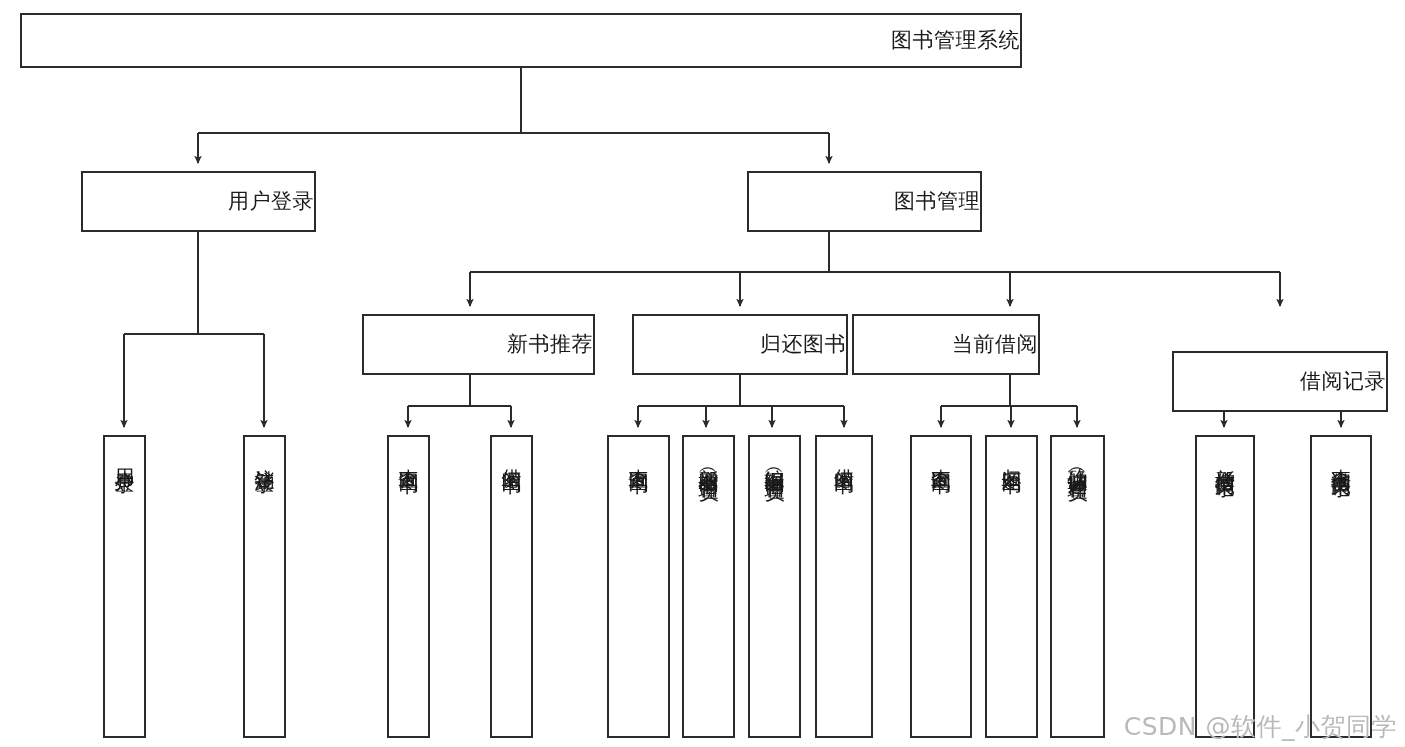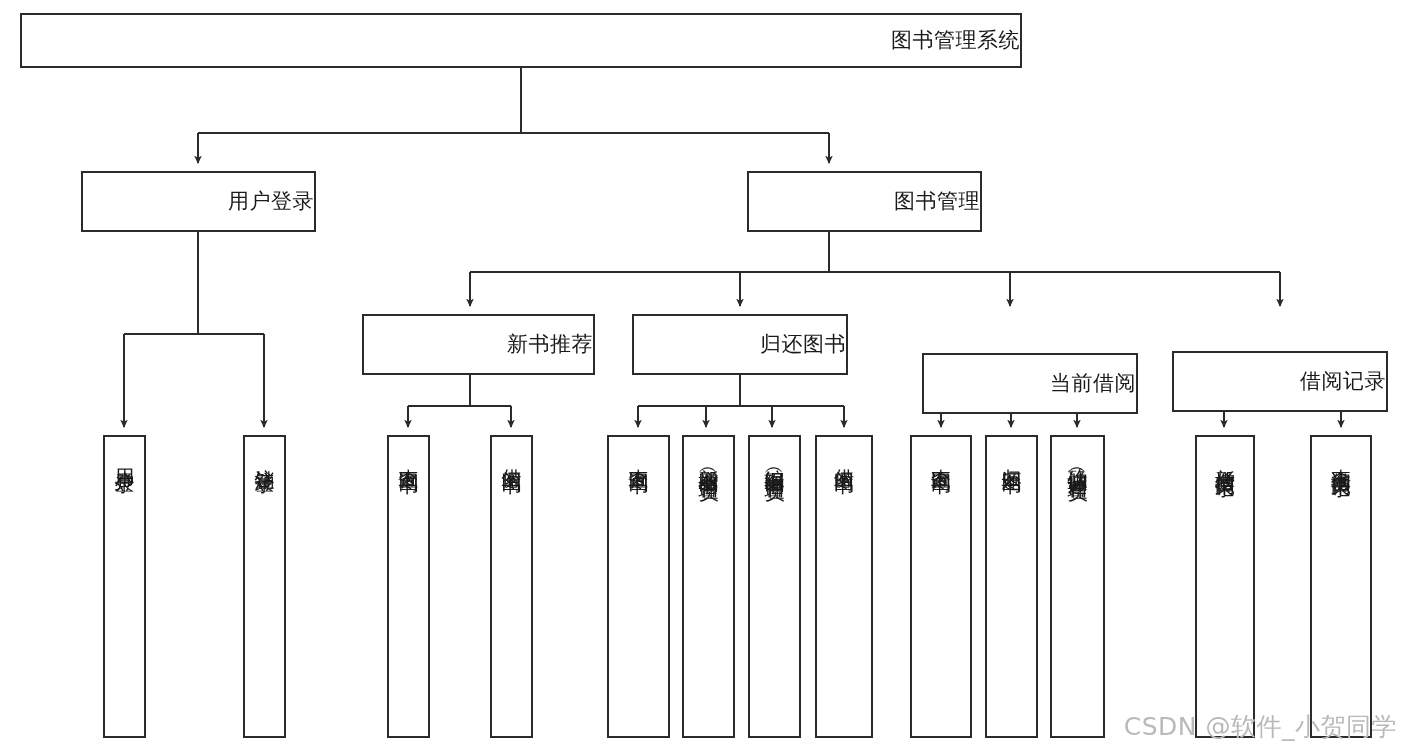--- a/index.html
+++ b/index.html
@@ -136,21 +136,21 @@
   <div class="node" style="left:711px; top:171px; width:235px; height:61px;margin-left:36px;">
     <span class="node-label">图书管理</span>
   </div>
 
   <div class="node" style="left:362px; top:314px; width:233px; height:61px;">
     <span class="node-label">新书推荐</span>
   </div>
   <div class="node" style="left:632px; top:314px; width:216px; height:61px;">
     <span class="node-label">归还图书</span>
   </div>
-  <div class="node" style="left:922px; top:314px; width:216px; height:61px;margin-top:39px;">
+  <div class="node" style="left:852px; top:314px; width:188px; height:61px;">
     <span class="node-label">当前借阅</span>
   </div>
   <div class="node" style="left:1172px; top:314px; width:216px; height:61px;margin-top:37px;">
     <span class="node-label">借阅记录</span>
   </div>
 
   <div class="node vertical" style="left:103px; top:435px; width:43px; height:303px;">
     <span class="node-label">用户登录</span>
   </div>
   <div class="node vertical" style="left:243px; top:435px; width:43px; height:303px;">

